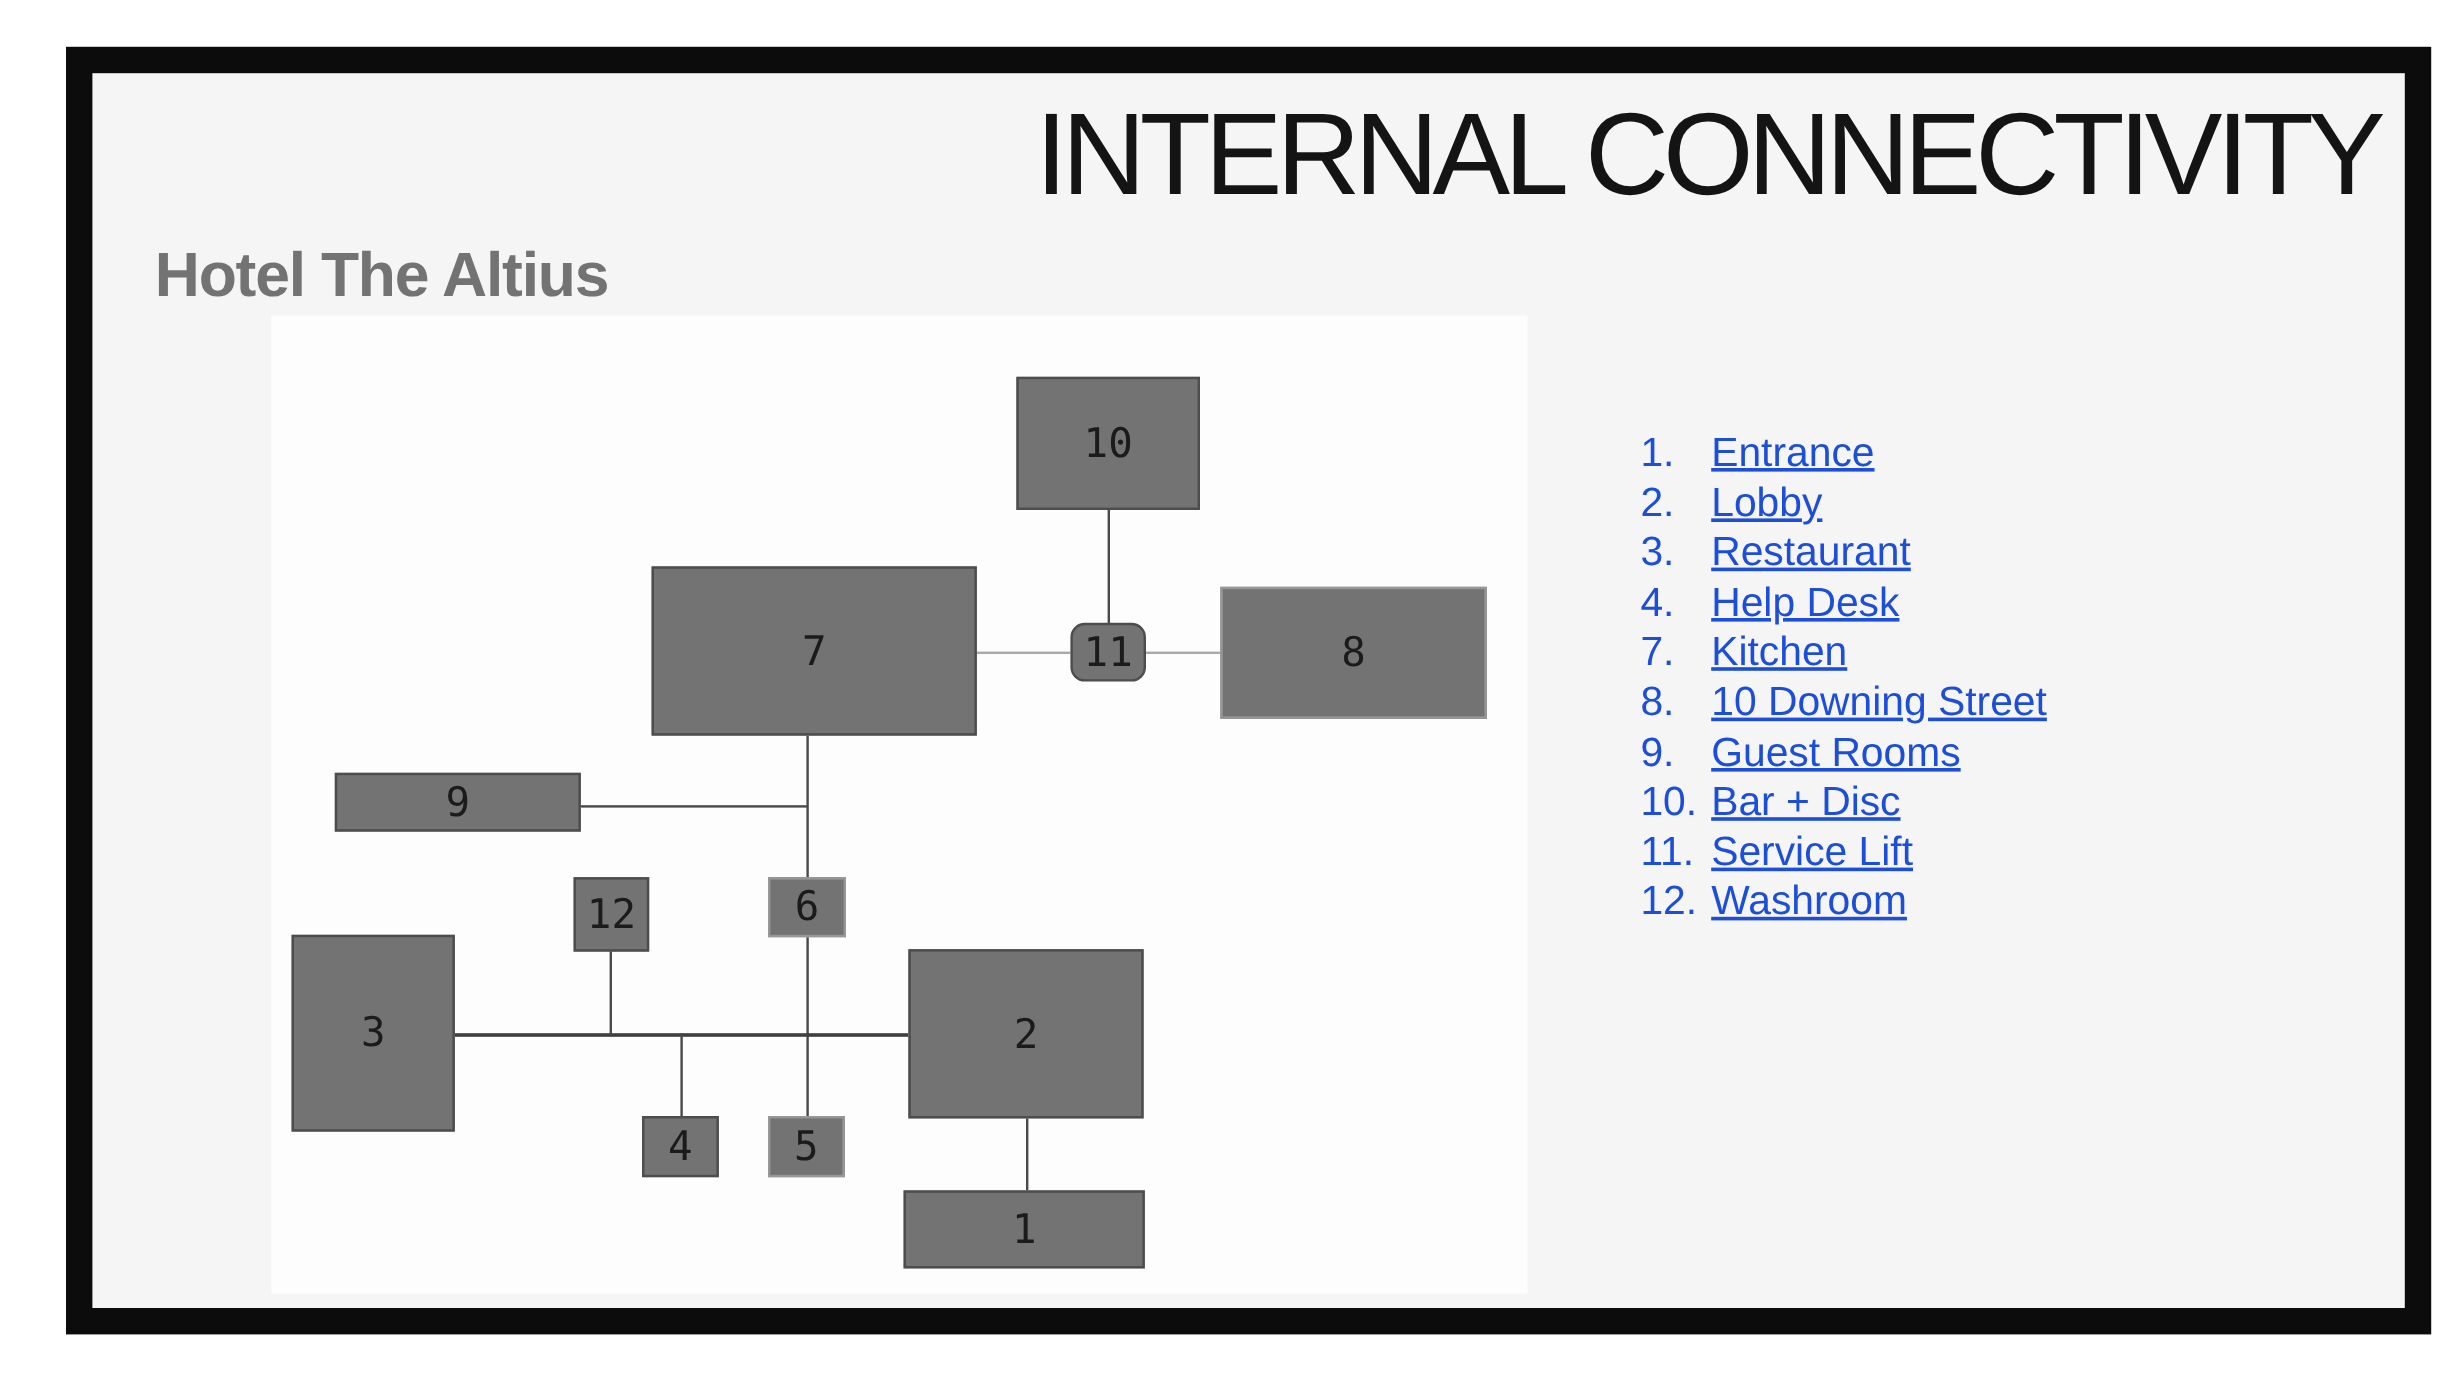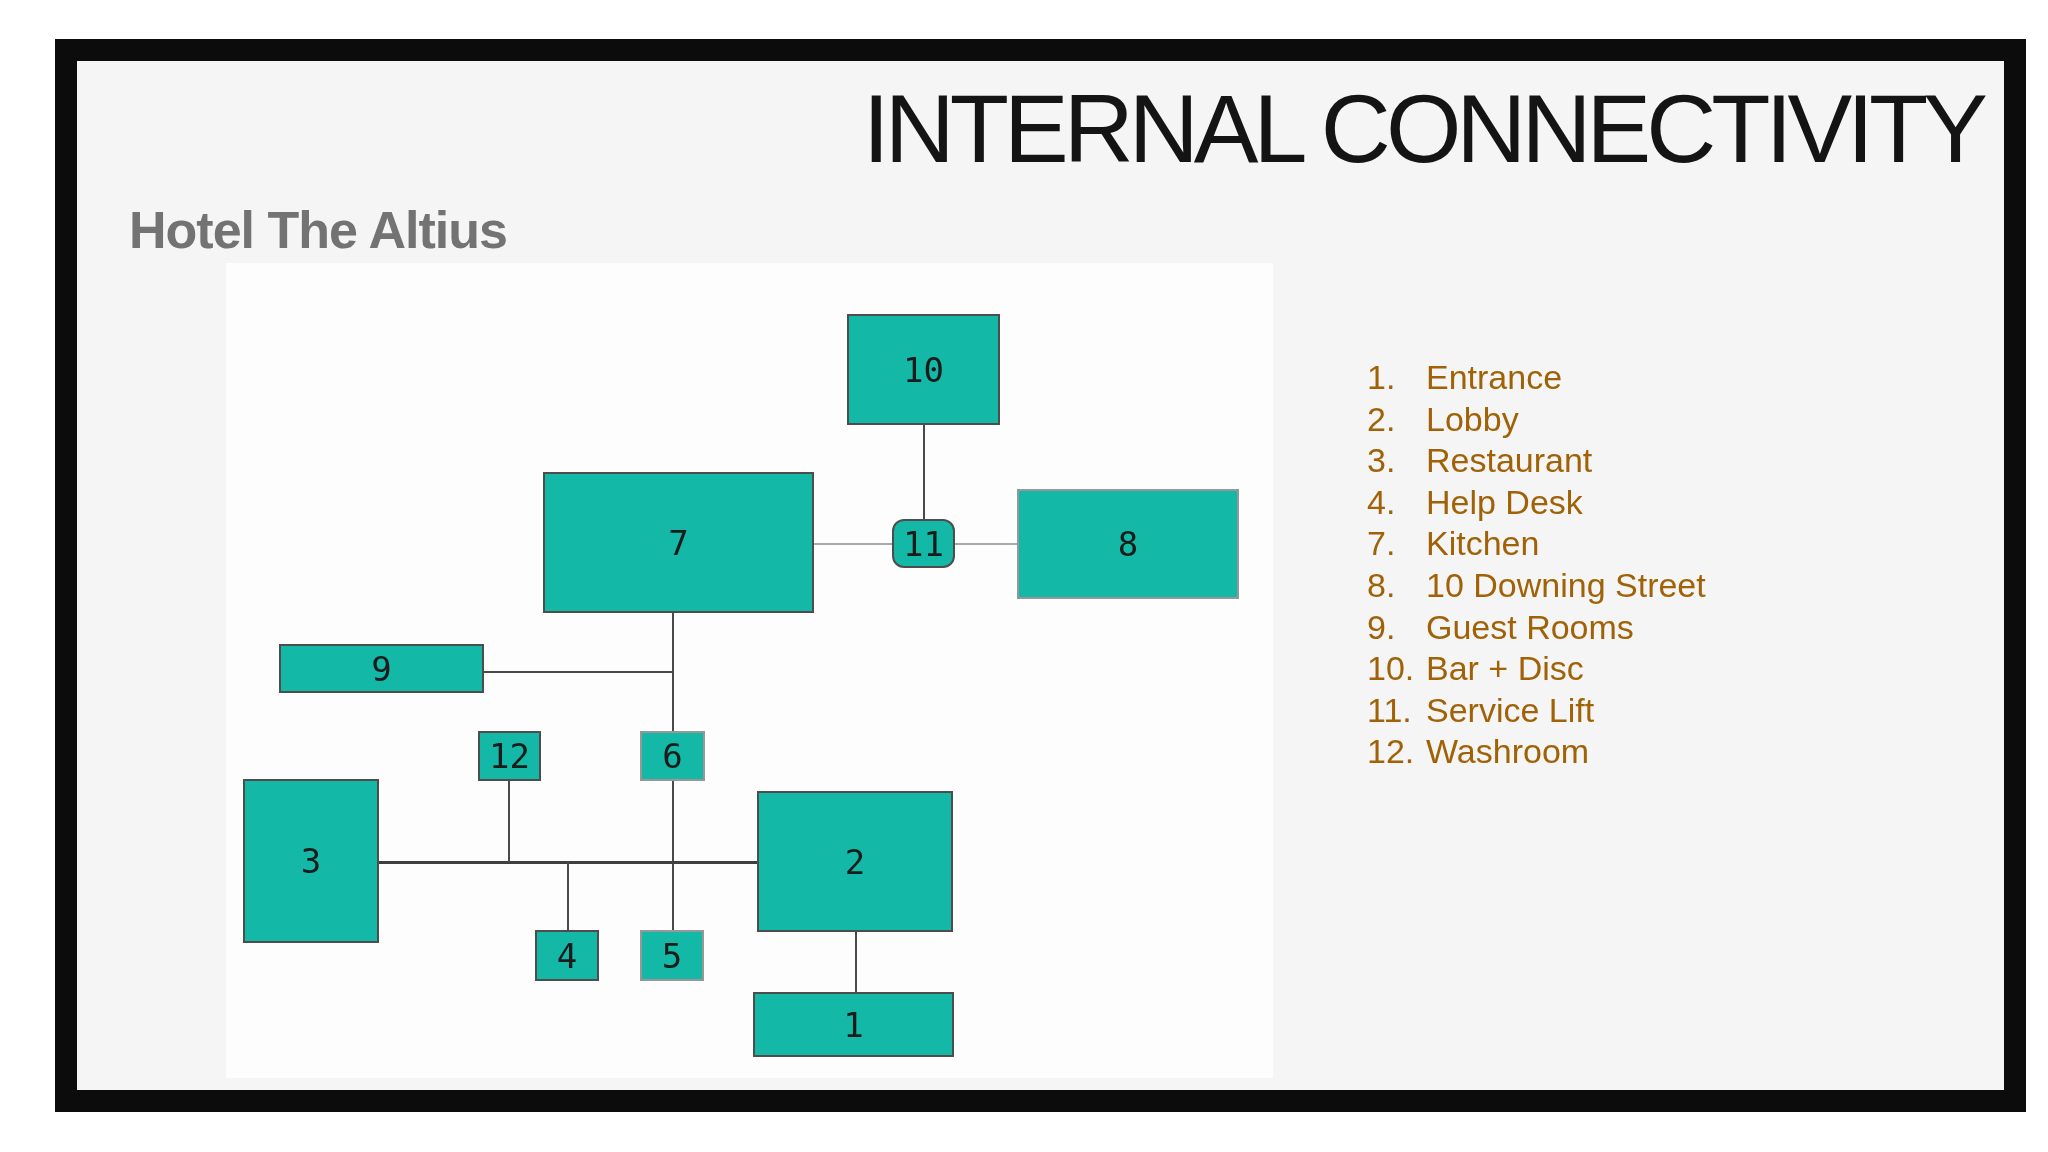--- a/index.html
+++ b/index.html
@@ -34,37 +34,38 @@
   }
 
   .panel {
     position: absolute; left: 210px; top: 263px;
     width: 1047px; height: 815px;
     background: #fdfdfe;
   }
 
   .dbox {
     position: absolute; box-sizing: border-box;
-    border: 2px solid #4d4d4d; background: #14b8a6;
+    border: 2px solid #4d4d4d; background: #737373;
     display: flex; align-items: center; justify-content: center;
     font-family: "DejaVu Sans Mono", monospace;
     font-size: 34px; color: #1b1b1b;
   }
   .dbox.light { border-color: #979797; border-width: 2px; }
 
   .conn { position: absolute; background: #4a4a4a; }
   .conn.h { height: 2px; }
   .conn.v { width: 2px; }
   .conn.light { background: #a9a9a9; }
   .conn.trunk { height: 3px; background: #3f3f3f; }
 
   .legend {
     position: absolute; left: 1351px; top: 357px;
     font-size: 34px; line-height: 41.6px;
-    color: #a16207;
+    color: #1d4ed8;
+    text-decoration: underline;
   }
   .legend-item { white-space: nowrap; }
   .lnum { display: inline-block; width: 59px; }
 </style>
 </head>
 <body>
 
 <div class="stage">
   <div class="frame"></div>
 
@@ -81,21 +82,21 @@
       <div class="conn v" style="left: 446px; top: 518px; height: 149px;"></div>
       <div class="conn h trunk" style="left: 153px; top: 598px; width: 378px;"></div>
       <div class="conn v" style="left: 282px; top: 518px; height: 81px;"></div>
       <div class="conn v" style="left: 341px; top: 598px; height: 69px;"></div>
       <div class="conn v" style="left: 629px; top: 669px; height: 60px;"></div>
       <div class="dbox" style="left: 621px; top: 51px; width: 153px; height: 111px;">10</div>
       <div class="dbox" style="left: 317px; top: 209px; width: 271px; height: 141px;">7</div>
       <div class="dbox" style="left: 666px; top: 256px; width: 63px; height: 49px; border-radius: 12px;">11</div>
       <div class="dbox light" style="left: 791px; top: 226px; width: 222px; height: 110px;">8</div>
       <div class="dbox" style="left: 53px; top: 381px; width: 205px; height: 49px;">9</div>
-      <div class="dbox" style="left: 252px; top: 468px; width: 63px; height: 50px;">12</div>
+      <div class="dbox" style="left: 252px; top: 468px; width: 63px; height: 62px;">12</div>
       <div class="dbox light" style="left: 414px; top: 468px; width: 65px; height: 50px;">6</div>
       <div class="dbox" style="left: 17px; top: 516px; width: 136px; height: 164px;">3</div>
       <div class="dbox" style="left: 531px; top: 528px; width: 196px; height: 141px;">2</div>
       <div class="dbox" style="left: 309px; top: 667px; width: 64px; height: 51px;">4</div>
       <div class="dbox light" style="left: 414px; top: 667px; width: 64px; height: 51px;">5</div>
       <div class="dbox" style="left: 527px; top: 729px; width: 201px; height: 65px;">1</div>
     </div>
 
   <div class="legend">
       <div class="legend-item"><span class="lnum">1.</span><span>Entrance</span></div>

